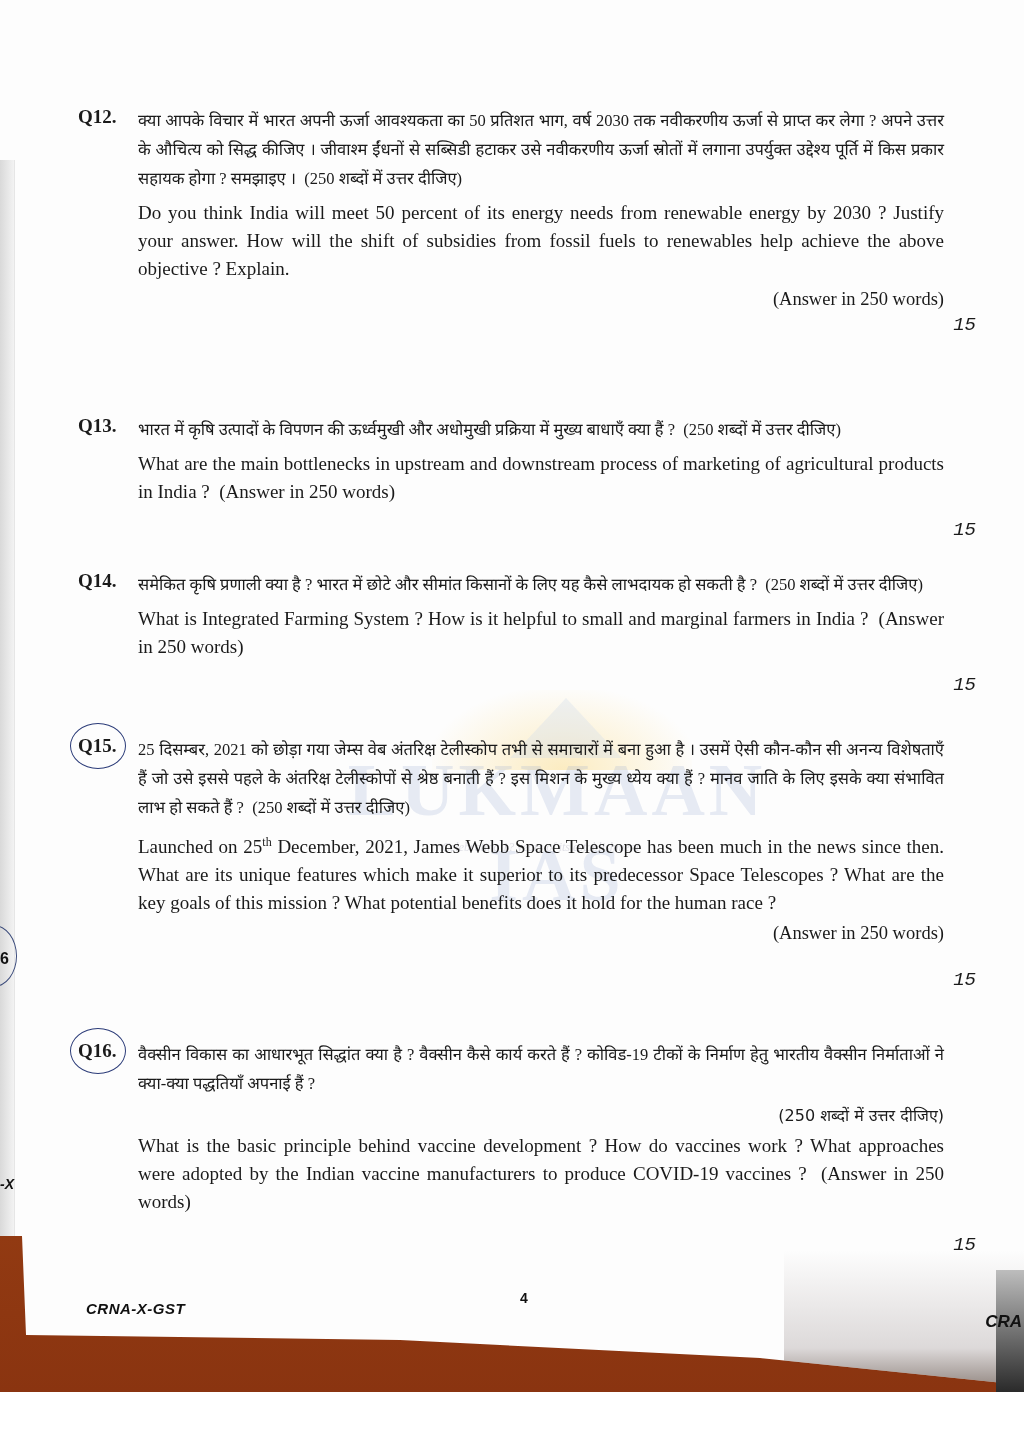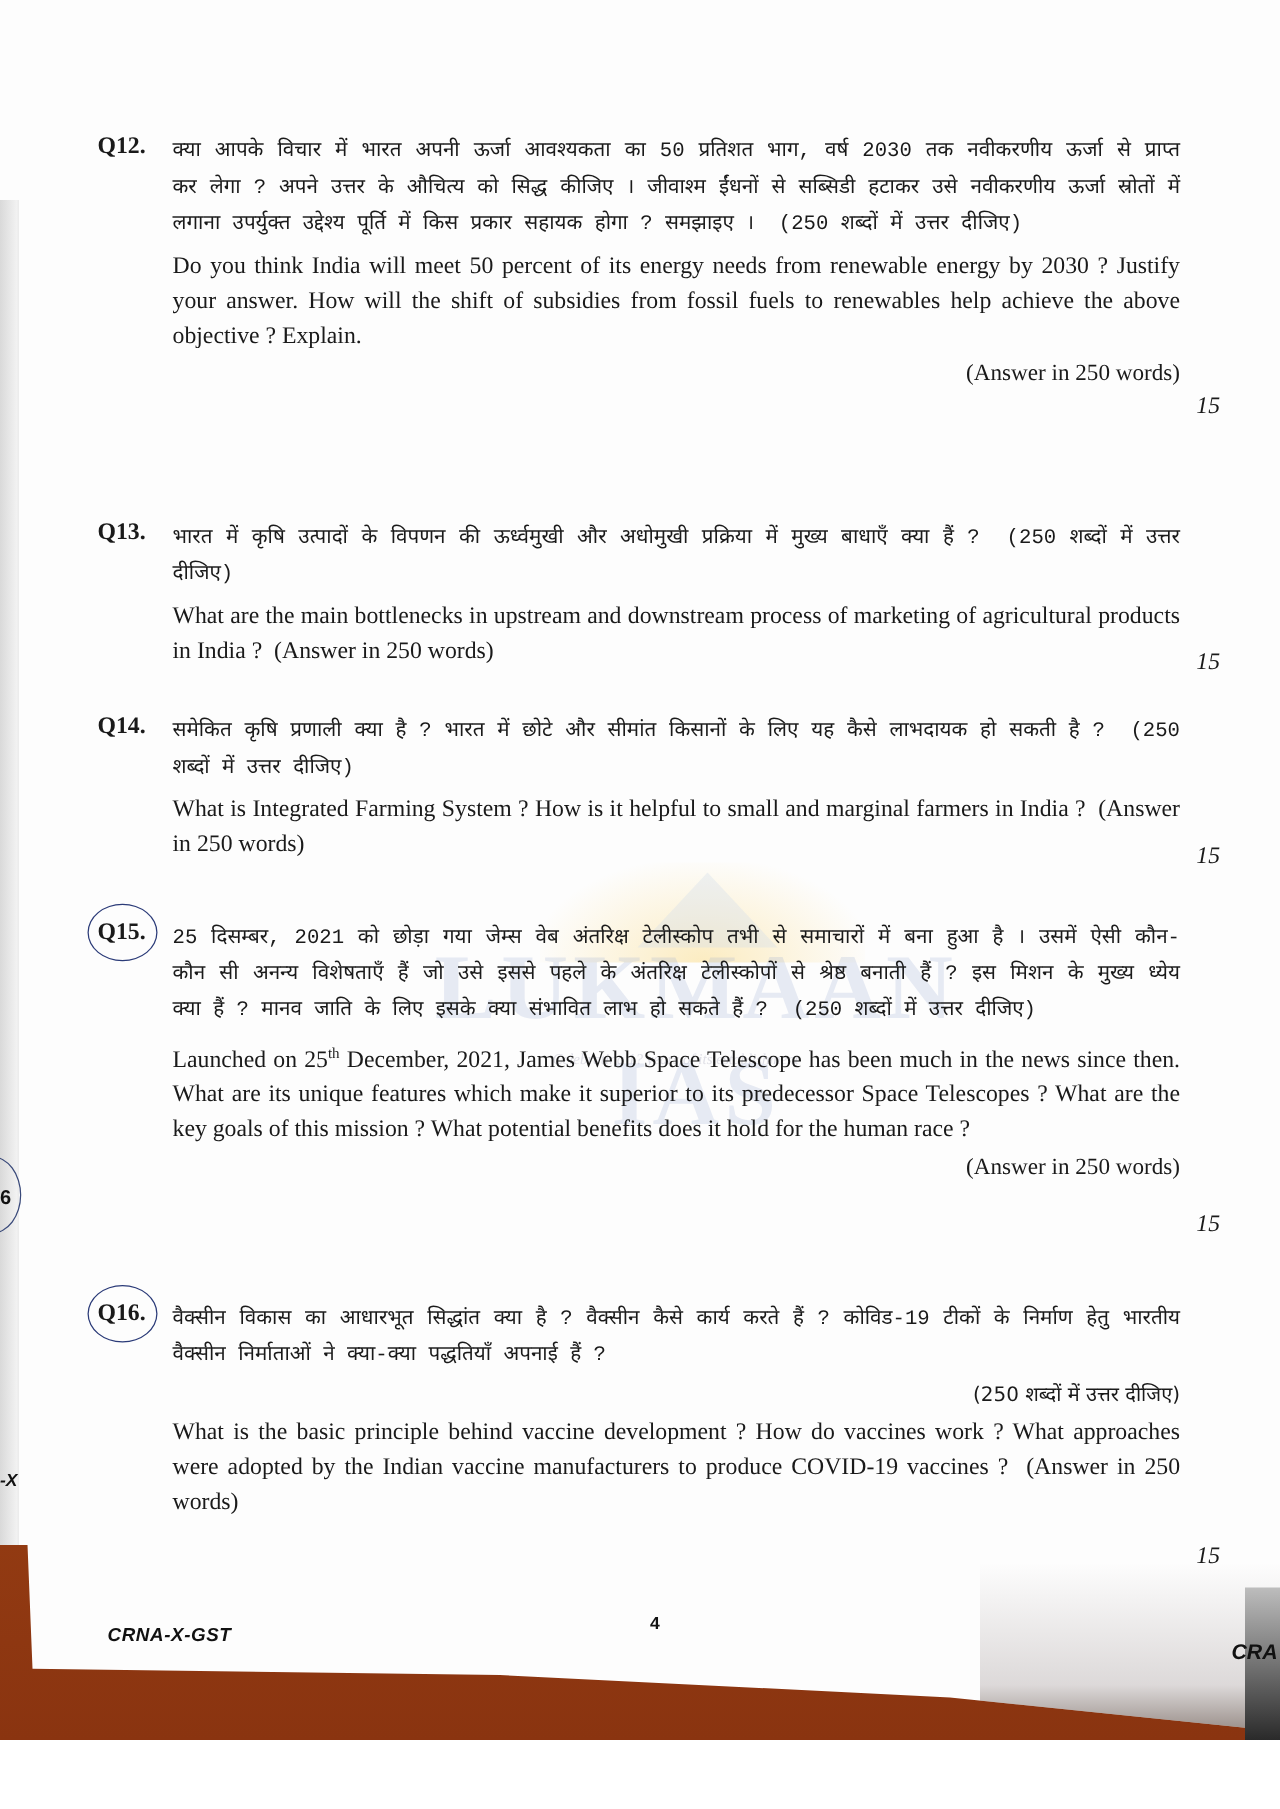--- a/index.html
+++ b/index.html
@@ -74,35 +74,35 @@
   }
 
   
   .question { position: absolute; left: 78px; width: 870px; }
   .q-num {
     position: absolute; left: 0; top: 0; font-weight: bold; font-size: 19px;
     font-family: "Liberation Serif", serif;
   }
   .q-body { margin-left: 60px; width: 806px; }
   .hi {
-    font-family: Liberation Mono, monospace; font-size: 16.5px; line-height: 29px;
+    font-family: Liberation Serif, serif; font-size: 16.5px; line-height: 29px;
     text-align: justify; margin: 0;
   }
   .en {
     font-family: "Liberation Serif", serif; font-size: 19px; line-height: 28px;
     text-align: justify; margin: 6px 0 0 0;
   }
   .right-note {
     text-align: right; font-size: 18.5px; margin: 6px 0 0 0;
     font-family: "Liberation Serif", serif;
   }
   .right-note.hi-font { font-family: "DejaVu Sans", sans-serif; font-size: 16px; }
   .marks {
     position: absolute; right: -28px; font-style: italic; font-size: 19px;
-    font-family: Liberation Serif, serif;
+    font-family: Liberation Mono, monospace;
   }
   .circled {
     position: absolute; left: -8px; top: -12px; width: 54px; height: 44px;
     border: 1.5px solid #2b3b78; border-radius: 50%;
   }
   sup { font-size: 12px; }
 
   .footer-code {
     position: absolute; left: 86px; top: 1280px; font-family: "Liberation Sans", sans-serif;
     font-weight: bold; font-style: italic; font-size: 15px; letter-spacing: 0.5px; color: #111; margin-top: 20px;

